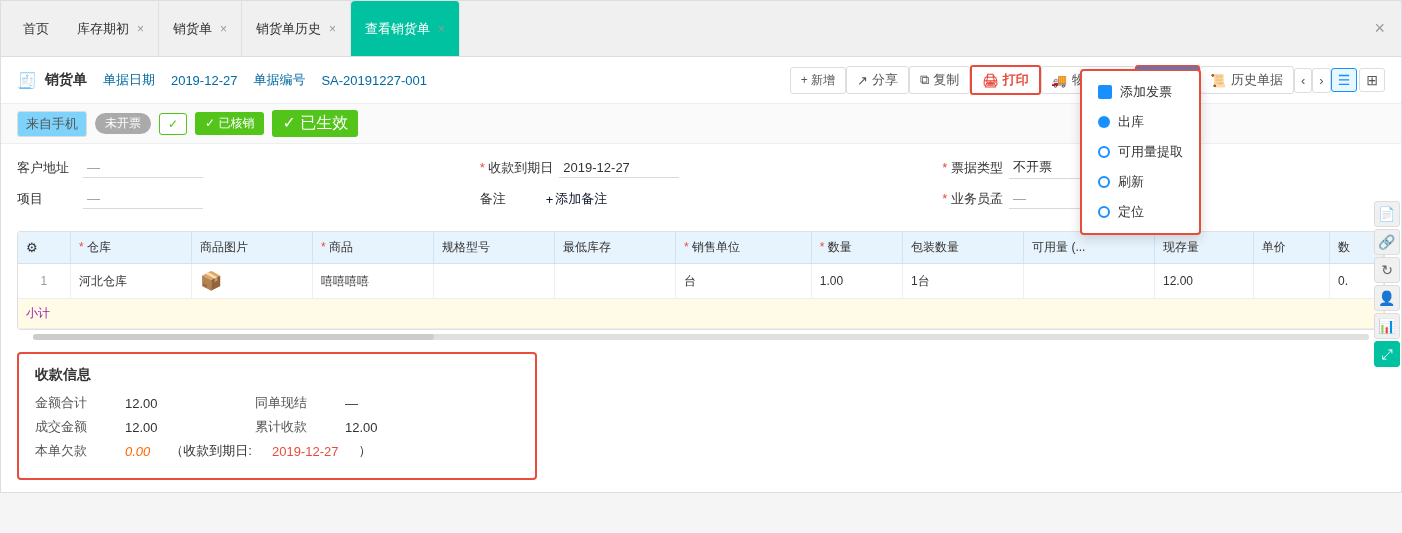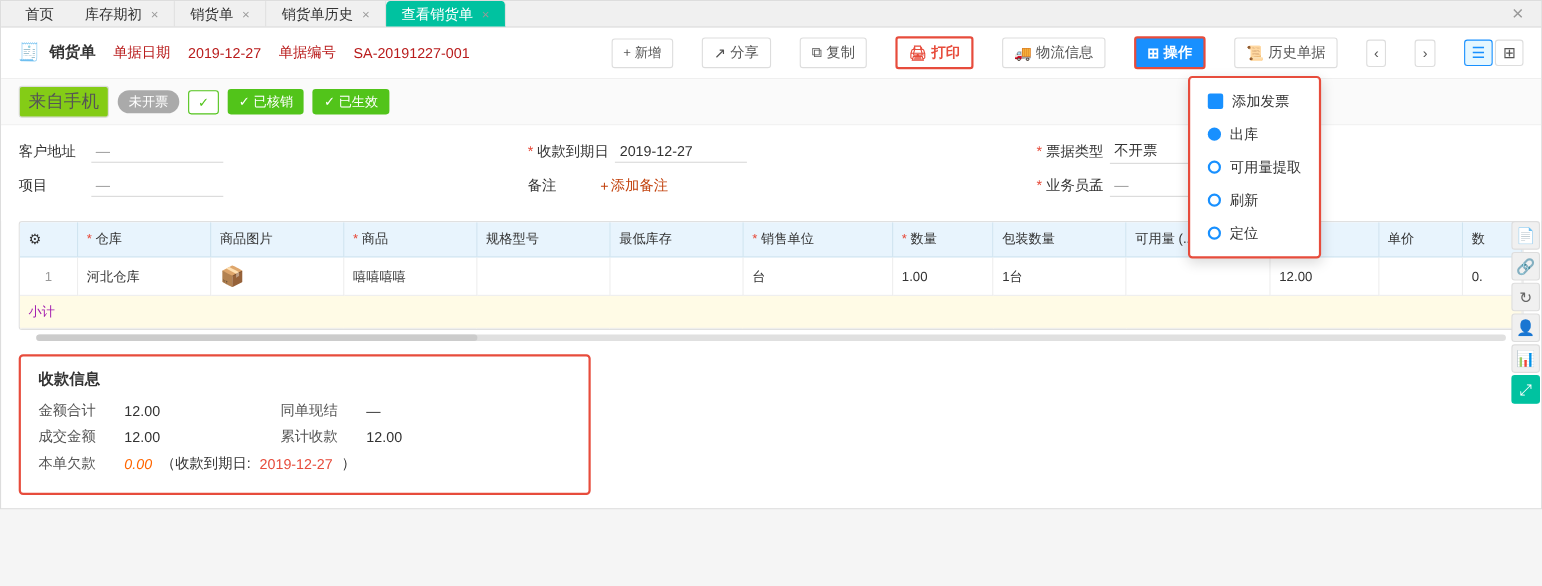--- a/index.html
+++ b/index.html
@@ -1,21 +1,21 @@
 <!DOCTYPE html>
 <html><head>
   <meta charset="utf-8">
   <style>
     * { box-sizing: border-box; margin: 0; padding: 0; font-family: 'Microsoft YaHei', Arial, sans-serif; font-size: 13px; }
     body { background: #f5f5f5; width: 1402px; min-height: 533px; overflow: hidden; }
 
     
     .tab-bar {
       display: flex; align-items: center; background: #f0f0f0; border-bottom: 1px solid #ddd;
-      padding: 0 8px; height: 24px; position: relative;
+      padding: 0 8px; height: 56px; position: relative;
     }
     .tab-item {
       display: flex; align-items: center; padding: 8px 14px; cursor: pointer;
       font-size: 13px; color: #333; border-right: 1px solid #e0e0e0; height: 100%;
     }
     .tab-item .close-icon { margin-left: 8px; color: #999; font-size: 12px; cursor: pointer; }
     .tab-item.active-green {
       background: #00c2a0; color: #fff; border-radius: 4px 4px 0 0;
     }
     .tab-home { font-size: 13px; padding: 8px 14px; color: #333; cursor: pointer; }
@@ -23,22 +23,22 @@
 
     
     .doc-header {
       display: flex; align-items: center; padding: 8px 16px; border-bottom: 1px solid #eee;
       background: #fff;
     }
     .doc-title-section { display: flex; align-items: center; gap: 8px; }
     .doc-icon { color: #00bcd4; font-size: 16px; }
     .doc-title { font-size: 14px; font-weight: bold; color: #333; }
     .doc-meta { display: flex; align-items: center; gap: 16px; margin-left: 16px; font-size: 13px; color: #555; }
-    .doc-meta span { color: #b91c1c; }
-    .doc-actions { margin-left: auto; display: flex; align-items: center; gap: 26px; }
+    .doc-meta span { color: #0369a1; }
+    .doc-actions { margin-left: auto; display: flex; align-items: center; gap: 0; }
     .btn-action {
       display: flex; align-items: center; gap: 4px; padding: 4px 10px;
       border: 1px solid #ddd; border-radius: 3px; cursor: pointer; background: #fff;
       font-size: 12px; color: #555;
     }
     .btn-print {
       background: #fff; border: 2px solid #e74c3c; color: #e74c3c; font-weight: bold;
     }
     .btn-logistics { background: #fff; border: 1px solid #ddd; color: #555; }
     .btn-operate { background: #1890ff; color: #fff; border: 1px solid #1890ff; font-weight: bold; }
@@ -46,36 +46,36 @@
     .btn-nav { padding: 4px 6px; border: 1px solid #ddd; border-radius: 3px; cursor: pointer; background: #fff; color: #555; }
     .btn-view-toggle { display: flex; gap: 2px; }
     .btn-view-icon { padding: 3px 6px; border: 1px solid #ddd; border-radius: 3px; cursor: pointer; background: #fff; color: #555; font-size: 14px; }
     .btn-view-icon.active { background: #e6f7ff; border-color: #1890ff; color: #1890ff; }
 
     
     .sub-toolbar {
       display: flex; align-items: center; padding: 6px 16px; border-bottom: 1px solid #eee;
       background: #fafafa; gap: 8px;
     }
-    .btn-phone { background: #84cc16; border: 1px solid #ddd; color: #555; border-radius: 3px; padding: 3px 8px; cursor: pointer; font-size: 16px; }
+    .btn-phone { background: #7dd3fc; border: 1px solid #ddd; color: #555; border-radius: 3px; padding: 3px 8px; cursor: pointer; font-size: 13px; }
     .btn-not-open { background: #aaa; color: #fff; border-radius: 12px; padding: 2px 10px; font-size: 12px; cursor: pointer; border: none; }
     .btn-ok { background: #fff; border: 1px solid #52c41a; color: #52c41a; border-radius: 3px; padding: 3px 8px; cursor: pointer; font-size: 12px; }
     .btn-checked { background: #52c41a; color: #fff; border-radius: 3px; padding: 3px 10px; cursor: pointer; font-size: 12px; border: none; }
-    .btn-effective { background: #52c41a; color: #fff; border-radius: 3px; padding: 3px 10px; cursor: pointer; font-size: 12px; border: none; }
+    .btn-effective { background: #52c41a; color: #fff; border-radius: 3px; padding: 3px 10px; cursor: pointer; font-size: 16px; border: none; }
 
     
     .form-section { padding: 12px 16px; background: #fff; }
     .form-row { display: flex; align-items: center; margin-bottom: 10px; gap: 20px; }
     .form-field { display: flex; align-items: center; gap: 6px; flex: 1; }
     .form-label { color: #333; min-width: 60px; white-space: nowrap; }
     .form-label.required::before { content: '* '; color: #e74c3c; }
     .form-value { color: #333; border-bottom: 1px solid #d9d9d9; min-width: 120px; padding: 2px 4px; }
     .form-value.empty { color: #999; }
     .form-value.staff { color: #555; min-width: 80px; }
-    .form-add-note { color: #c2410c; cursor: pointer; display: flex; align-items: center; gap: 2px; }
+    .form-add-note { color: #0f172a; cursor: pointer; display: flex; align-items: center; gap: 2px; }
     .form-add-note::before { content: '+'; }
 
     
     .table-container { margin: 0 16px; border: 1px solid #e0e0e0; border-radius: 3px; overflow: hidden; }
     table { width: 100%; border-collapse: collapse; }
     thead tr { background: #e8f4fd; }
     th {
       padding: 7px 8px; border-right: 1px solid #d0e4f0; border-bottom: 1px solid #d0e4f0;
       font-weight: normal; color: #333; text-align: left; white-space: nowrap; font-size: 12px;
     }
@@ -101,21 +101,21 @@
     .dropdown-item .icon-circle-blue { width: 12px; height: 12px; border-radius: 50%; background: #1890ff; display: inline-block; }
     .dropdown-item .icon-circle-outline { width: 12px; height: 12px; border-radius: 50%; border: 2px solid #1890ff; display: inline-block; }
 
     
     .payment-box {
       margin: 12px 16px; border: 2px solid #e74c3c; border-radius: 4px; padding: 12px 16px;
       background: #fff; max-width: 520px;
     }
     .payment-title { font-weight: bold; color: #333; margin-bottom: 10px; font-size: 14px; }
     .payment-row { display: flex; align-items: center; margin-bottom: 6px; gap: 40px; }
-    .payment-item { display: flex; align-items: center; gap: 8px; min-width: 180px; }
+    .payment-item { display: flex; align-items: center; gap: 20px; min-width: 180px; }
     .payment-item-label { color: #555; min-width: 70px; }
     .payment-item-value { color: #333; }
     .payment-item-value.orange { color: #ff6600; font-style: italic; }
     .payment-item-value.date { color: #e74c3c; }
 
     
     .right-panel {
       position: absolute; right: 0; top: 200px; width: 28px;
       display: flex; flex-direction: column; gap: 2px; align-items: center;
     }

